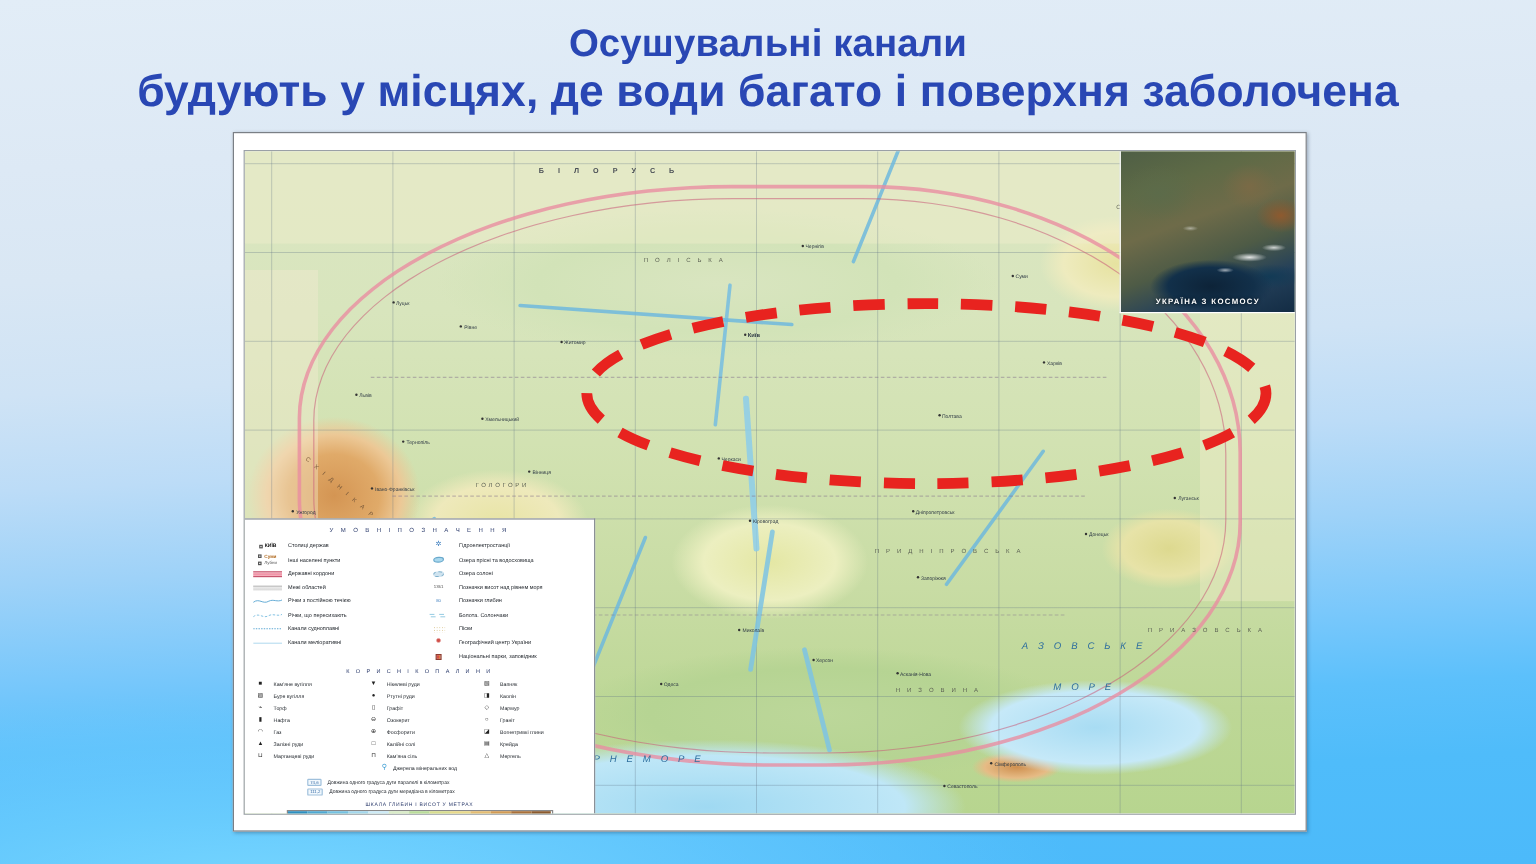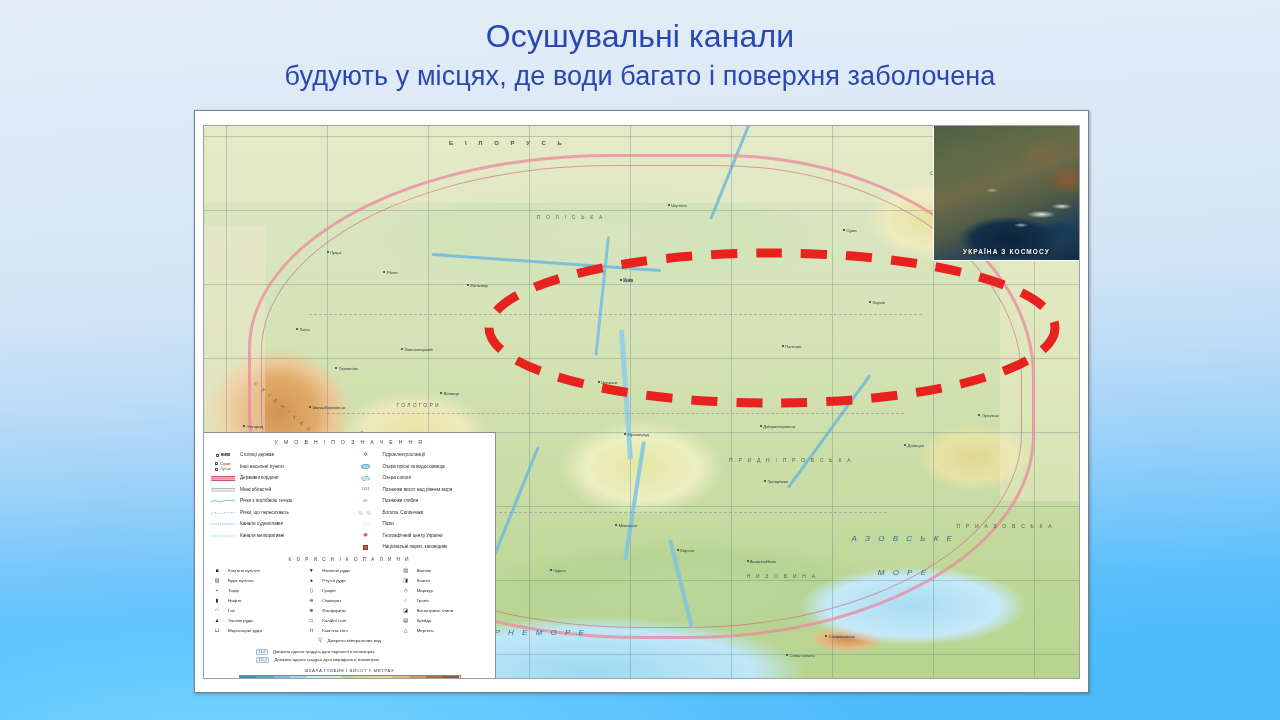--- a/index.html
+++ b/index.html
@@ -35,25 +35,25 @@
   
   #title-block {
     position: absolute; left: 0; top: 16px; width: 1280px;
     text-align: center;
     z-index: 5;
   }
   .title-line {
     color: #2947b4;
     font-size: 32px;
     line-height: 40px;
-    font-weight: 400;
+    font-weight: 700;
     letter-spacing: 0.1px;
     white-space: nowrap;
   }
-  .title-line.l2 { font-size: 27px; }
+  .title-line.l2 { font-size: 37px; }
 
   
   #map-frame {
     position: absolute;
     left: 194px; top: 110px;
     width: 895px; height: 583px;
     background: #ffffff;
     border: 1px solid #7a7f85;
     box-shadow: 1px 1px 3px rgba(20,40,70,0.35);
     overflow: hidden;

